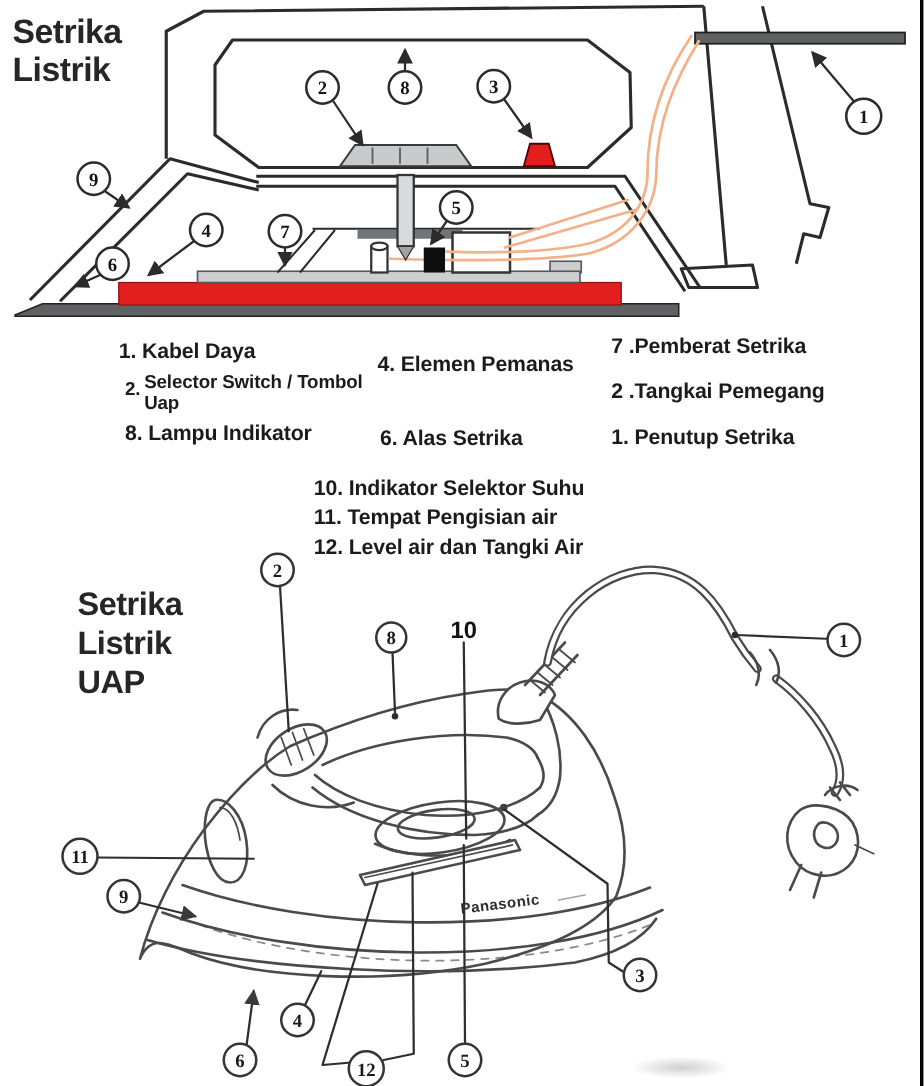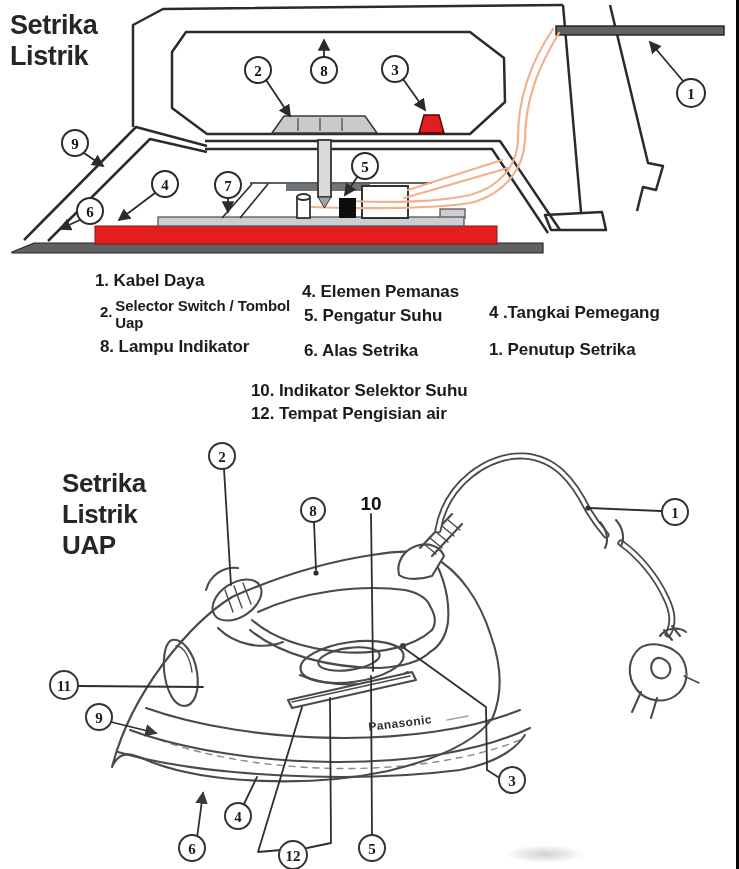--- a/index.html
+++ b/index.html
@@ -157,26 +157,27 @@
   <div class="legend-item" style="left:95px;top:271px">1. Kabel Daya</div>
   <div class="legend-item li2" style="left:100px;top:298px;width:230px">
     <span class="num">2.</span>
     <span>
       <span>Selector Switch / Tombol</span><br>
       <span>Uap</span>
     </span>
   </div>
   <div class="legend-item" style="left:100px;top:337px">8. Lampu Indikator</div>
   <div class="legend-item" style="left:302px;top:282px">4. Elemen Pemanas</div>
-  <div class="legend-item" style="left:304px;top:306px">5. Pengatur Suhu</div>
   <div class="legend-item" style="left:304px;top:341px">6. Alas Setrika</div>
-  <div class="legend-item" style="left:489px;top:303px">4 .Tangkai Pemegang</div>
+  <div class="legend-item" style="left:489px;top:267px">7 .Pemberat Setrika</div>
+  <div class="legend-item" style="left:489px;top:303px">2 .Tangkai Pemegang</div>
   <div class="legend-item" style="left:489px;top:340px">1. Penutup Setrika</div>
   <div class="legend-item" style="left:251px;top:381px">10. Indikator Selektor Suhu</div>
-  <div class="legend-item" style="left:251px;top:404px">12. Tempat Pengisian air</div>
+  <div class="legend-item" style="left:251px;top:404px">11. Tempat Pengisian air</div>
+  <div class="legend-item" style="left:251px;top:428px">12. Level air dan Tangki Air</div>
 
   <div class="title title-bottom">
     <div>Setrika</div>
     <div>Listrik</div>
     <div>UAP</div>
   </div>
 
   <svg style="top:438px" width="739" height="431" viewBox="0 438 739 431">
 
     <path class="sk" d="

